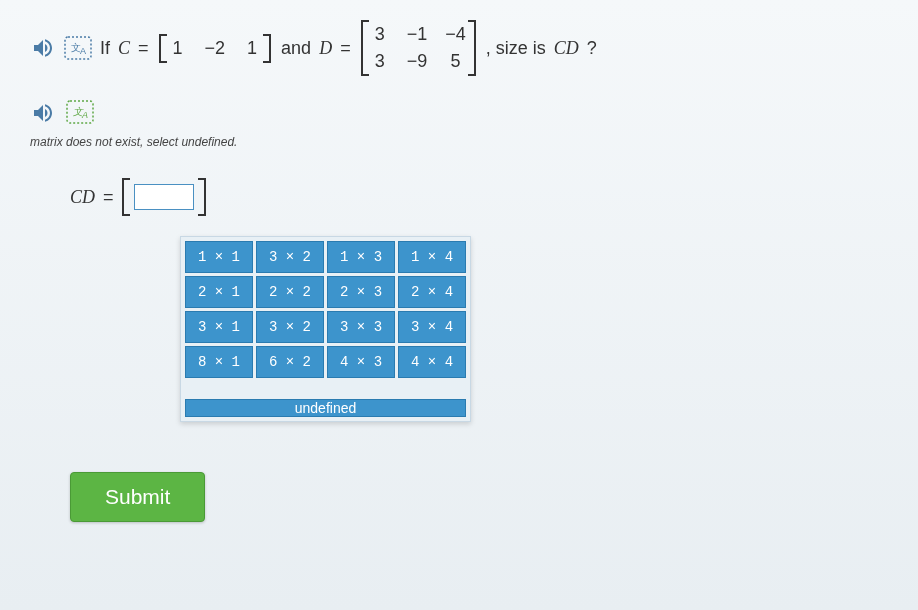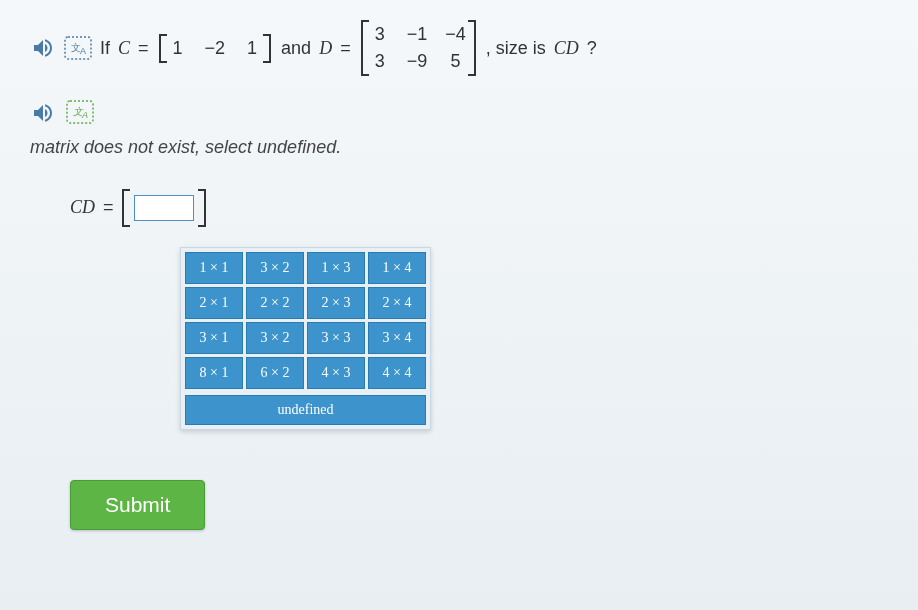--- a/index.html
+++ b/index.html
@@ -26,21 +26,21 @@
       gap: 10px;
       margin-bottom: 6px;
       font-size: 18px;
       font-style: italic;
       color: #444;
     }
     .instruction-text {
       line-height: 1.7;
     }
     .instruction-continuation {
-      font-size: 18px;
+      font-size: 12px;
       font-style: italic;
       color: #444;
       margin-left: 0;
       margin-bottom: 26px;
       line-height: 1.7;
     }
     .audio-icon {
       width: 26px;
       height: 26px;
       display: inline-flex;
@@ -132,35 +132,35 @@
       display: grid;
       grid-template-columns: repeat(4, 1fr);
       gap: 3px;
     }
     .size-btn {
       background: #3d94cc;
       color: #fff;
       border: 1px solid #2a7bb0;
       padding: 7px 12px;
       font-size: 14px;
-      font-family: Liberation Serif, serif;
+      font-family: Liberation Mono, monospace;
       cursor: pointer;
       text-align: center;
       min-width: 58px;
     }
     .undefined-btn {
       grid-column: 1 / -1;
       background: #3d94cc;
       color: #fff;
       border: 1px solid #2a7bb0;
-      padding: 6px;
+      padding: 0;
       font-size: 14px;
-      font-family: Liberation Serif, serif;
+      font-family: Liberation Sans, sans-serif;
       cursor: pointer;
-      margin-top: 3px;
+      margin-top: 18px;
     }
     .submit-row {
       margin-top: 50px;
       margin-left: 40px;
     }
     .submit-btn {
       background: #5cb544;
       color: #fff;
       border: 1px solid #4a9a36;
       border-radius: 4px;

